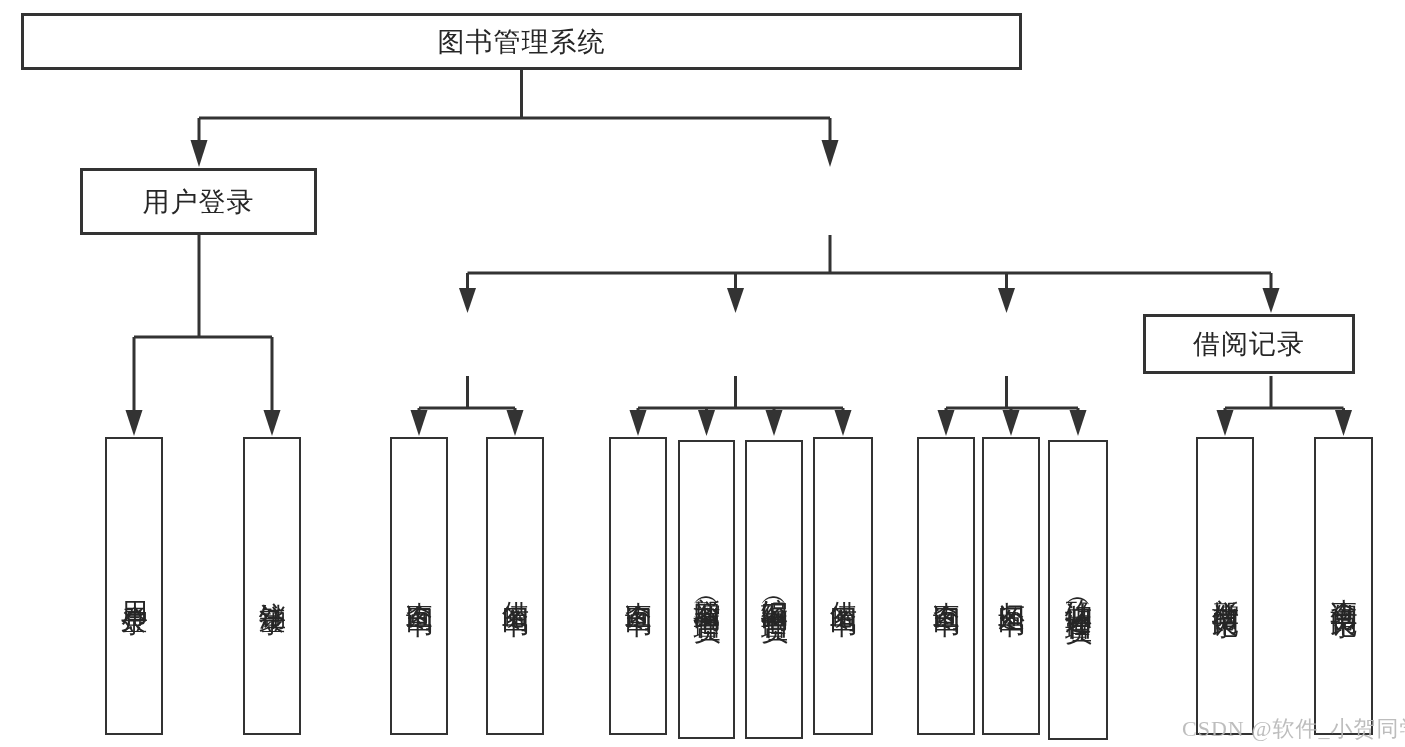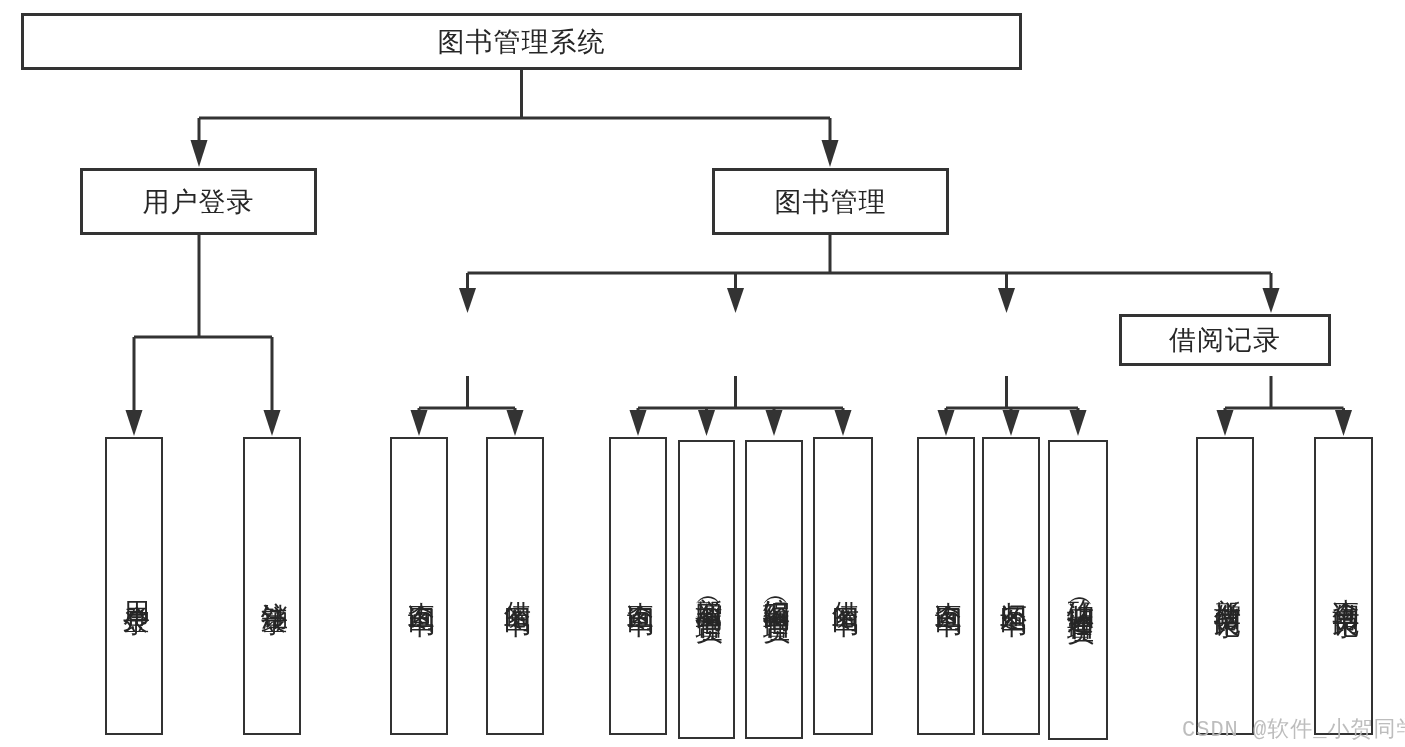--- a/index.html
+++ b/index.html
@@ -2,21 +2,21 @@
 <html><head>
 <meta charset="utf-8">
 <style>
   html, body { margin: 0; padding: 0; background: #fff; }
   .canvas {
     position: relative;
     width: 1405px;
     height: 747px;
     background: #ffffff;
     overflow: hidden;
-    font-family: Liberation Mono, monospace;
+    font-family: Liberation Serif, serif;
     color: #262626;
     border-radius: 19px;
   }
   svg.connectors {
     position: absolute;
     left: 0; top: 0;
     width: 1405px; height: 747px;
   }
   .node {
     position: absolute;
@@ -93,25 +93,22 @@
     </g>
   </svg>
 
   <div class="node" style="left:21px; top:13px; width:1001px; height:57px;">
     <span>图书管理系统</span>
   </div>
 
   <div class="node" style="left:80px; top:168px; width:237px; height:67px;">
     <span>用户登录</span>
   </div>
-  <div class="node" style="left:712px; top:168px; width:237px; height:67px;">
-    <span>图书管理</span>
-  </div>
 
-  <div class="node" style="left:1119px; top:314px; width:212px; height:52px;">
+  <div class="node" style="left:1143px; top:314px; width:212px; height:60px;">
     <span>借阅记录</span>
   </div>
 
   <div class="node leaf" style="left:105px; top:437px; width:58px; height:298px;">
     <span class="vtext">用户登录</span>
   </div>
   <div class="node leaf" style="left:243px; top:437px; width:58px; height:298px;">
     <span class="vtext">注销登录</span>
   </div>
 

